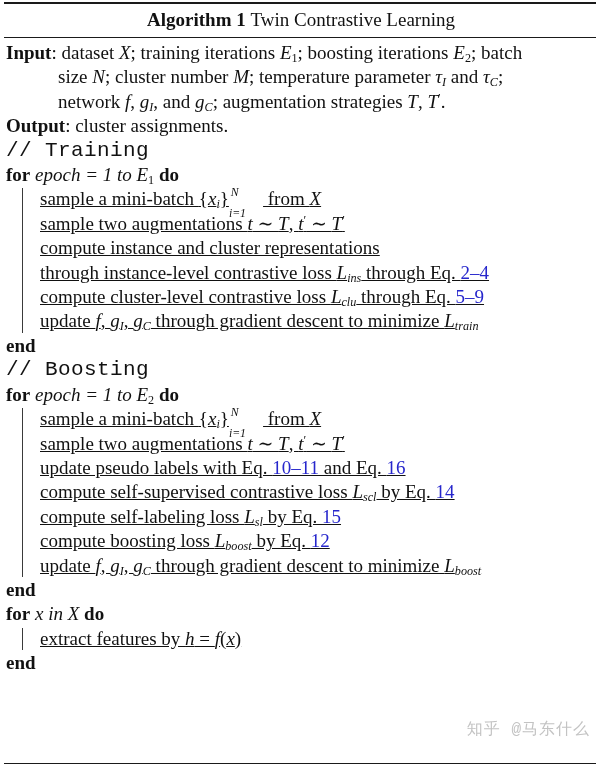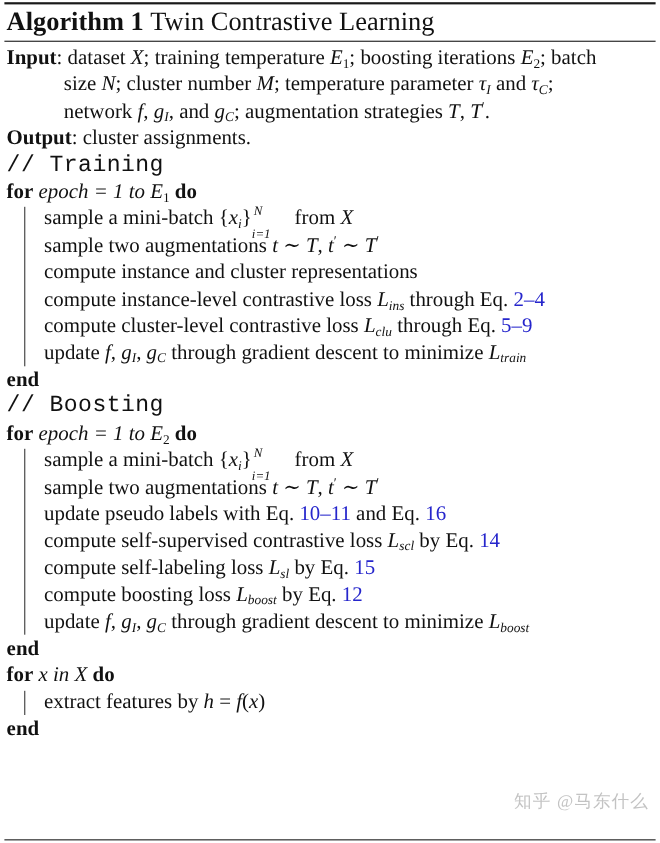--- a/index.html
+++ b/index.html
@@ -38,41 +38,42 @@
     position: absolute;
     left: 4px;
     right: 4px;
     bottom: 4px;
     height: 0;
     border-top: 1.8px solid #1a1a1a;
   }
 
   
   .title-line {
-    font-size: 24px;
+    font-size: 19px;
     line-height: 28px;
     padding: 2px 0 2px 2px;
     white-space: nowrap;
+    text-align: center;
   }
   .title-line .kw { font-weight: bold; }
 
   
   .body {
     font-size: 19px;
     line-height: 24.4px;
     padding-left: 2px;
   }
   .line {
     white-space: nowrap;
     position: relative;
   }
   .hang {
     padding-left: 52px;
   }
-  .ind1 { padding-left: 34px; }
+  .ind1 { padding-left: 34px; text-decoration: underline; }
   .bold { font-weight: bold; }
   .it { font-style: italic; }
   .cal { font-style: italic; font-family: "Liberation Serif", serif; }
   .mono {
     font-family: "Liberation Mono", "DejaVu Sans Mono", monospace;
     font-size: 21px;
     letter-spacing: 0.4px;
   }
   .eqref { color: #2626cc; margin-top: 28px; }
 
@@ -119,21 +120,21 @@
     bottom: 1px;
     width: 1.3px;
     background: #3a3a3a;
   }
 
   
   .watermark {
     position: absolute;
     right: 10px;
     bottom: 28px;
-    font-family: Liberation Serif, serif;
+    font-family: Liberation Mono, monospace;
     font-size: 16px;
     color: #c3c3c3;
     letter-spacing: 1px;
     white-space: nowrap;
   }
 </style>
 </head>
 <body>
 
 <div class="algo">
@@ -142,21 +143,21 @@
 
   <div class="title-line">
     <span class="kw">Algorithm 1</span><span>&nbsp;</span><span>Twin Contrastive Learning</span>
   </div>
 
   <div class="rule-mid"></div>
 
   <div class="body">
 
     <div class="line">
-      <span class="bold">Input</span><span>: dataset </span><span class="cal">X</span><span>; training temperature </span><span class="mi">E</span><sub>1</sub><span>; boosting iterations </span><span class="mi">E</span><sub>2</sub><span>; batch</span>
+      <span class="bold">Input</span><span>: dataset </span><span class="cal">X</span><span>; training iterations </span><span class="mi">E</span><sub>1</sub><span>; boosting iterations </span><span class="mi">E</span><sub>2</sub><span>; batch</span>
     </div>
 
     <div class="line hang">
       <span>size </span><span class="mi">N</span><span>; cluster number </span><span class="mi">M</span><span>; temperature parameter </span><span class="mi">τ</span><sub class="it">I</sub><span> and </span><span class="mi">τ</span><sub class="it">C</sub><span>;</span>
     </div>
 
     <div class="line hang">
       <span>network </span><span class="mi">f</span><span>, </span><span class="mi">g</span><sub class="it">I</sub><span>, and </span><span class="mi">g</span><sub class="it">C</sub><span>; augmentation strategies </span><span class="cal">T</span><span>, </span><span class="cal">T</span><sup>′</sup><span>.</span>
     </div>
 
@@ -176,21 +177,21 @@
         <span>sample a mini-batch </span><span>{</span><span class="mi">x</span><sub class="it">i</sub><span>}</span><span class="updown"><span class="up">N</span><span class="dn">i=1</span></span><span> from </span><span class="cal">X</span>
       </div>
 
       <div class="line ind1">
         <span>sample two augmentations </span><span class="mi">t</span><span> ∼ </span><span class="cal">T</span><span>, </span><span class="mi">t</span><sup>′</sup><span> ∼ </span><span class="cal">T</span><sup>′</sup>
       </div>
 
       <div class="line ind1">compute instance and cluster representations</div>
 
       <div class="line ind1">
-        <span>compute instance-level contrastive loss </span><span class="cal">L</span><sub class="it">ins</sub><span> through Eq. </span><span class="eqref">2–4</span>
+        <span>through instance-level contrastive loss </span><span class="cal">L</span><sub class="it">ins</sub><span> through Eq. </span><span class="eqref">2–4</span>
       </div>
 
       <div class="line ind1">
         <span>compute cluster-level contrastive loss </span><span class="cal">L</span><sub class="it">clu</sub><span> through Eq. </span><span class="eqref">5–9</span>
       </div>
 
 
       <div class="line ind1">
         <span>update </span><span class="mi">f</span><span>, </span><span class="mi">g</span><sub class="it">I</sub><span>, </span><span class="mi">g</span><sub class="it">C</sub><span> through gradient descent to minimize </span><span class="cal">L</span><sub class="it">train</sub>
       </div>

